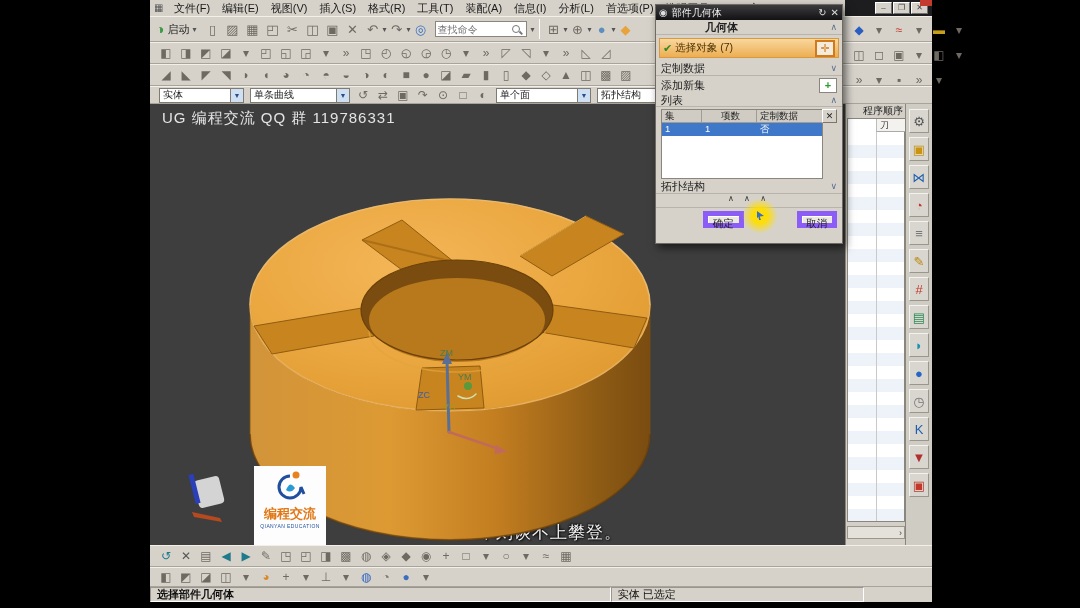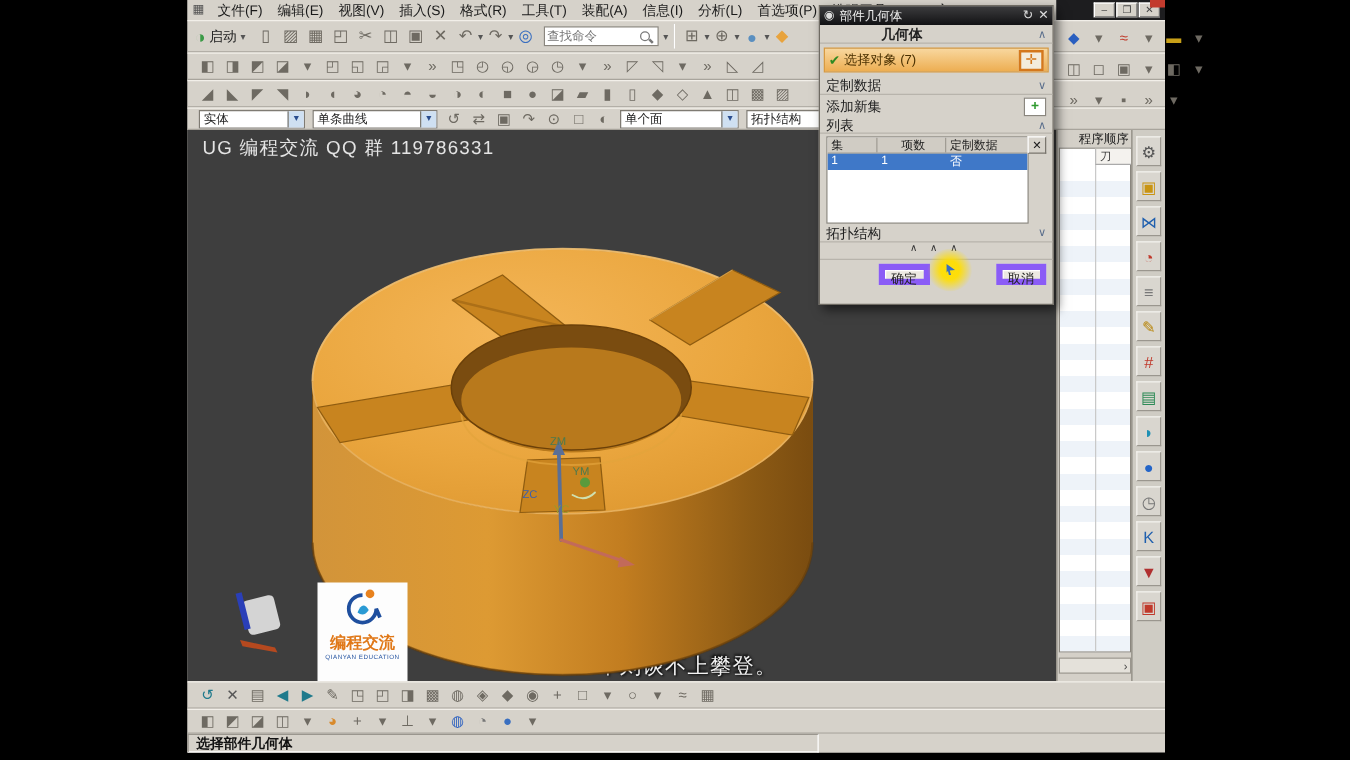--- a/index.html
+++ b/index.html
@@ -453,20 +453,21 @@
         <span class="ticon">▾</span>
         <span class="ticon" style="color: rgb(42, 95, 192);">◍</span>
         <span class="ticon" style="color: rgb(119, 119, 119);">◔</span>
         <span class="ticon" style="color: rgb(58, 111, 192);">●</span>
         <span class="ticon">▾</span>
       </span>
   </div>
 
   <div class="statusbar">
     <div class="status-seg seg-left">选择部件几何体</div>
+    <div class="status-seg seg-right">实体 已选定</div>
   </div>
 </div>
 
 <div class="dialog">
   <div class="dlg-title">
     <span class="ic">◉</span>
     <span class="t">部件几何体</span>
     <span class="ic">↻</span>
     <span class="ic">✕</span>
   </div>

